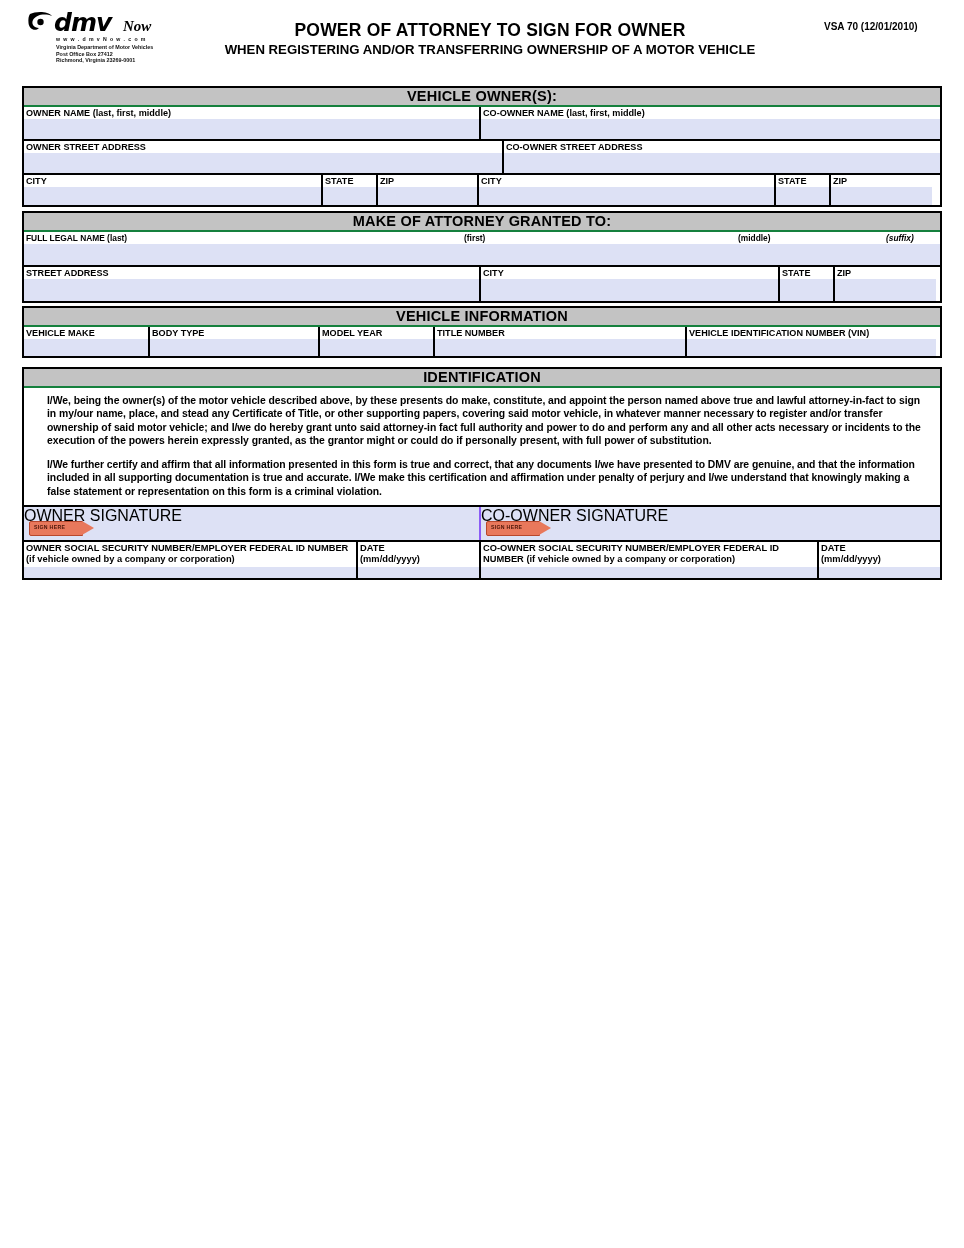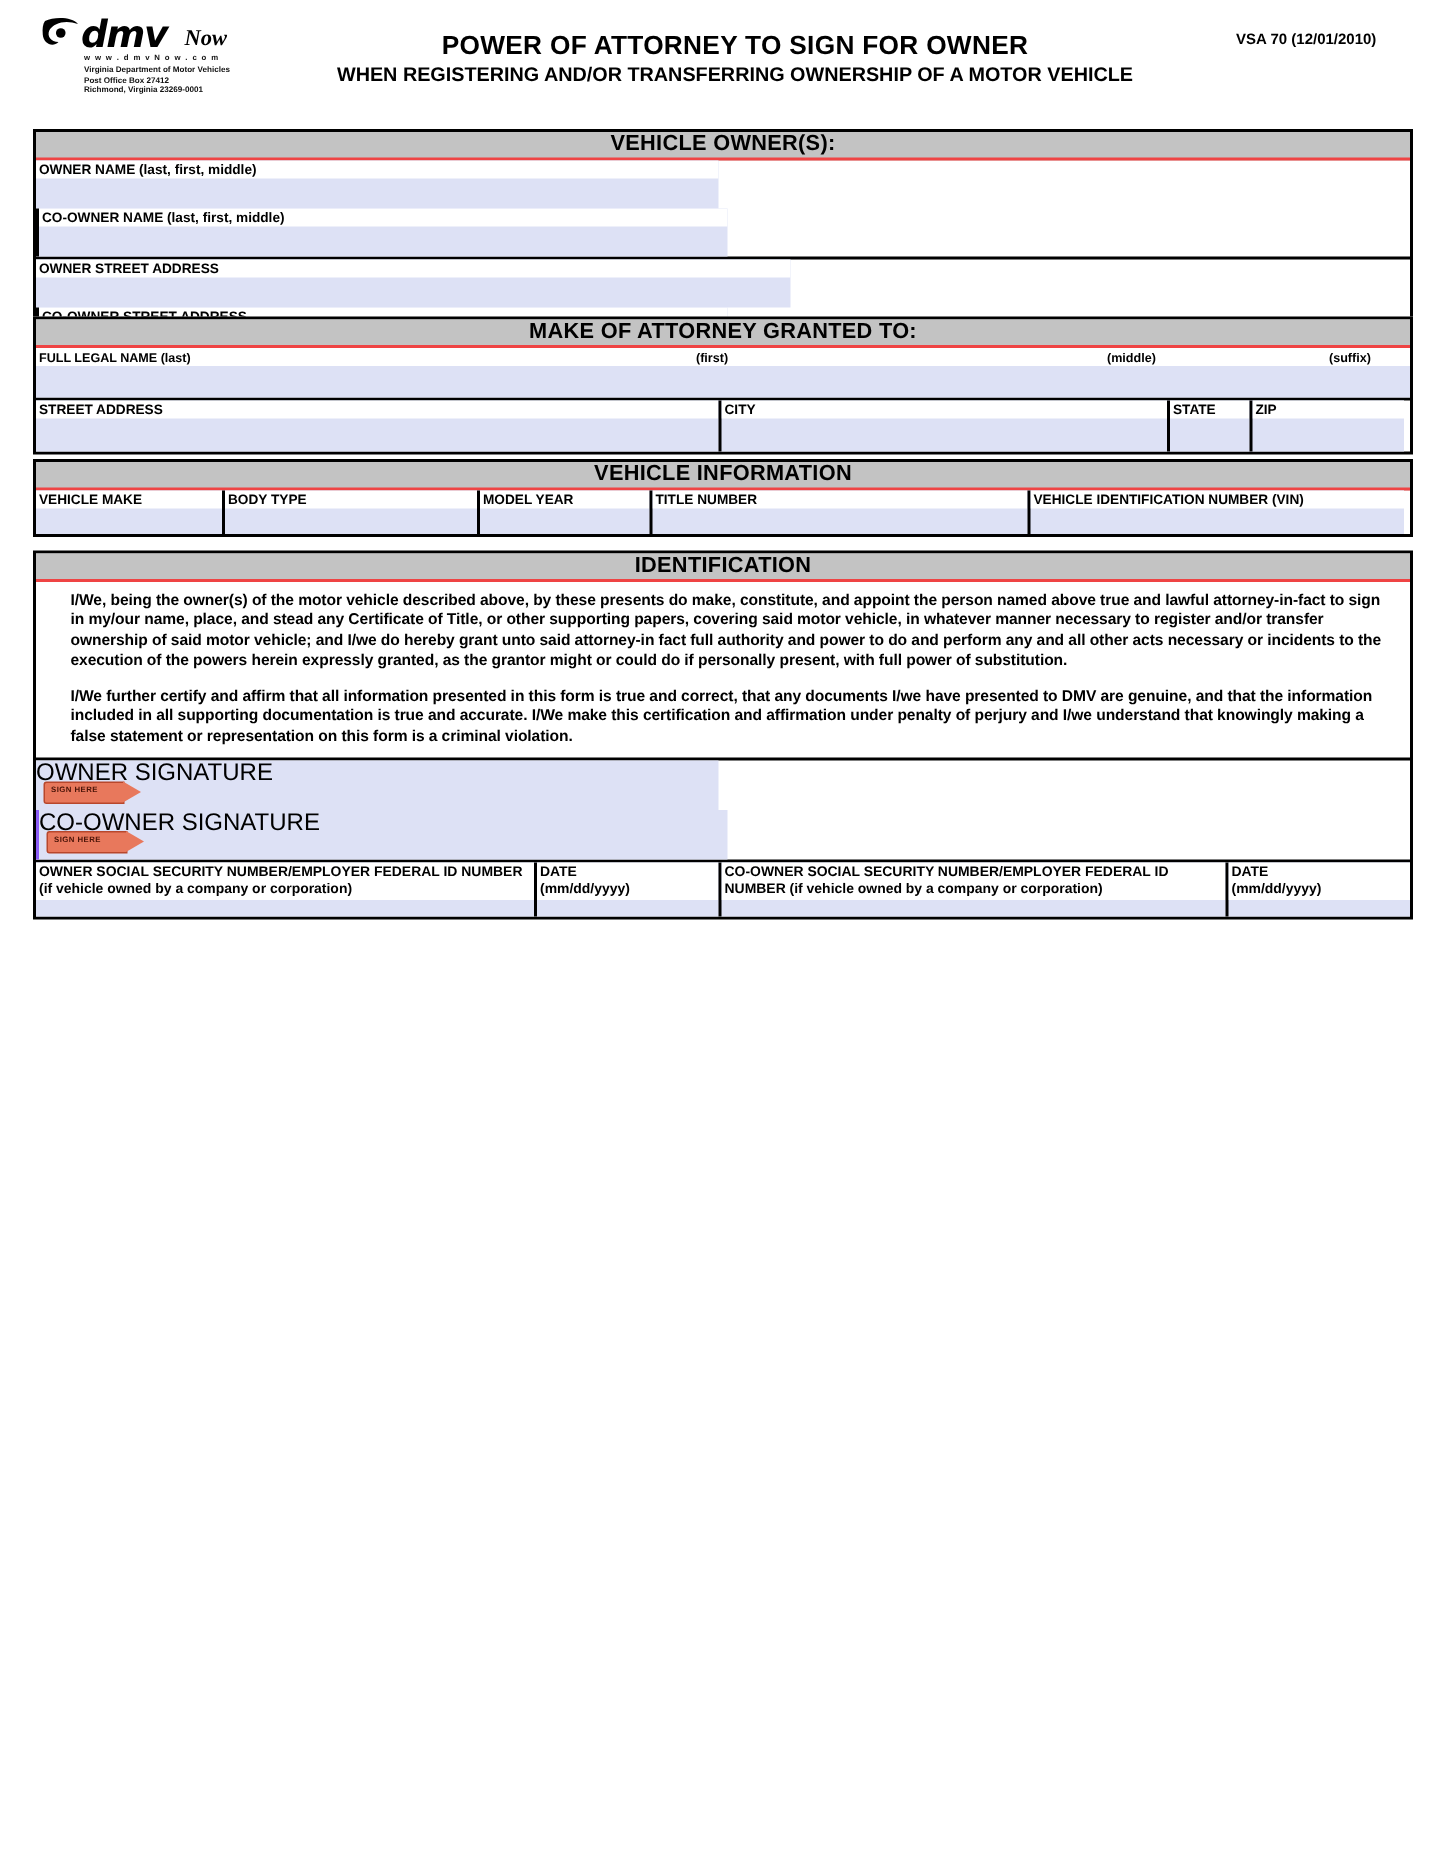--- a/index.html
+++ b/index.html
@@ -132,30 +132,30 @@
     border: 2px solid #000;
     background: #fff;
   }
   .band {
     background: #c3c3c3;
     text-align: center;
     font-weight: bold;
     font-size: 14.5px;
     line-height: 17px;
     height: 17px;
-    border-bottom: 2px solid #ef4444;
+    border-bottom: 2px solid #15803d;
     letter-spacing: 0.2px;
   }
   .row {
     position: relative;
     display: flex;
     width: 100%;
     box-sizing: border-box;
   }
-  .row.bb { border-bottom: 2px solid #000; flex-direction: column; }
+  .row.bb { border-bottom: 2px solid #000; }
 
   .cell {
     position: relative;
     box-sizing: border-box;
     background: #dde1f5;
     overflow: hidden;
   }
   .cell + .cell { border-left: 2px solid #000; }
   .cell .lbl {
     display: block;
@@ -327,21 +327,21 @@
 
   <div class="sect" style="top:211px;">
     <div class="band">MAKE OF ATTORNEY GRANTED TO:</div>
 
     <div class="row bb">
       <div class="cell h33" style="width:916px;">
         <div class="white-strip"></div>
         <span class="lbl-sub" style="left:2px;">FULL LEGAL NAME (last)</span>
         <span class="lbl-sub" style="left:440px;">(first)</span>
         <span class="lbl-sub" style="left:714px;">(middle)</span>
-        <span class="lbl-sub" style="left:862px;">(suffix)</span>
+        <span class="lbl-sub" style="left:862px;font-style:italic;">(suffix)</span>
       </div>
     </div>
 
     <div class="row">
       <div class="cell h34" style="width:455px;">
         <span class="lbl">STREET ADDRESS</span>
       </div>
       <div class="cell h34" style="width:299px;">
         <span class="lbl">CITY</span>
       </div>

